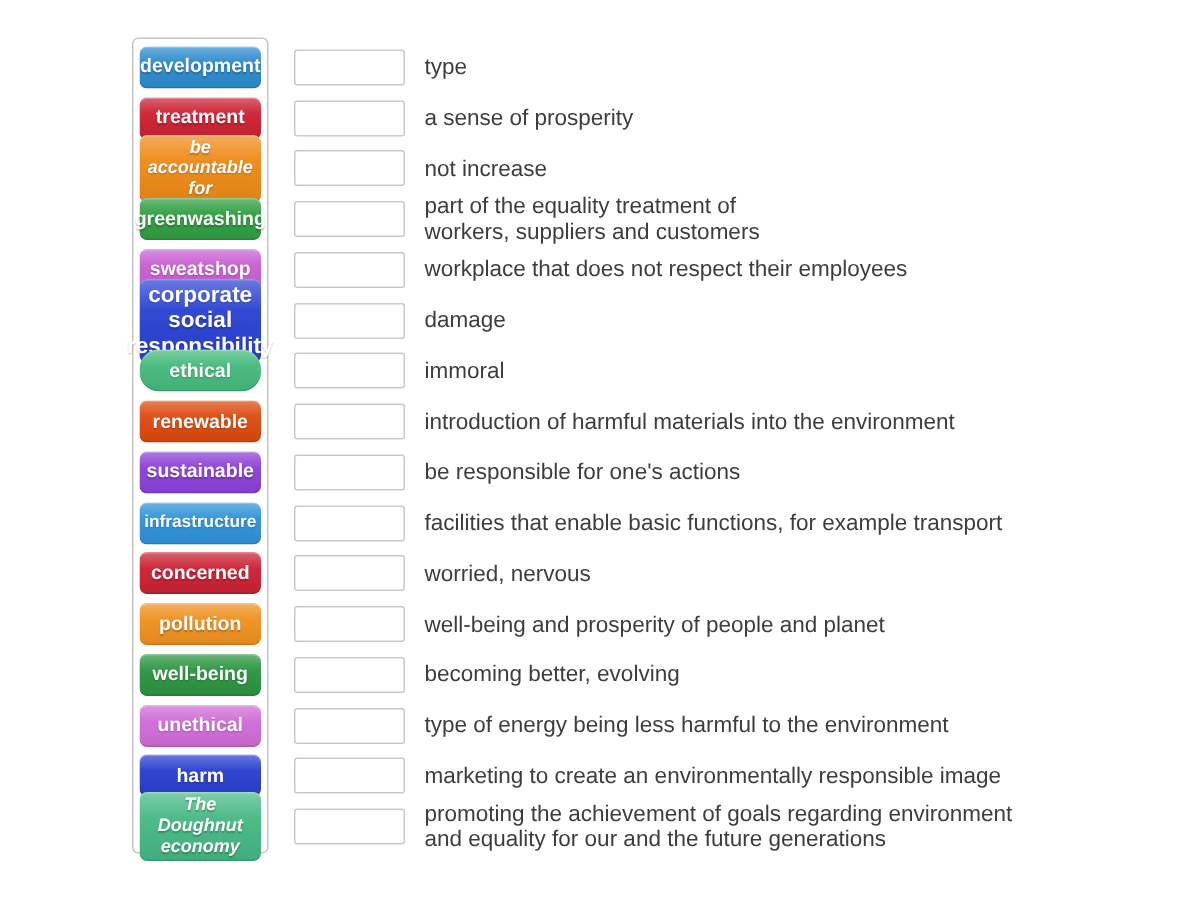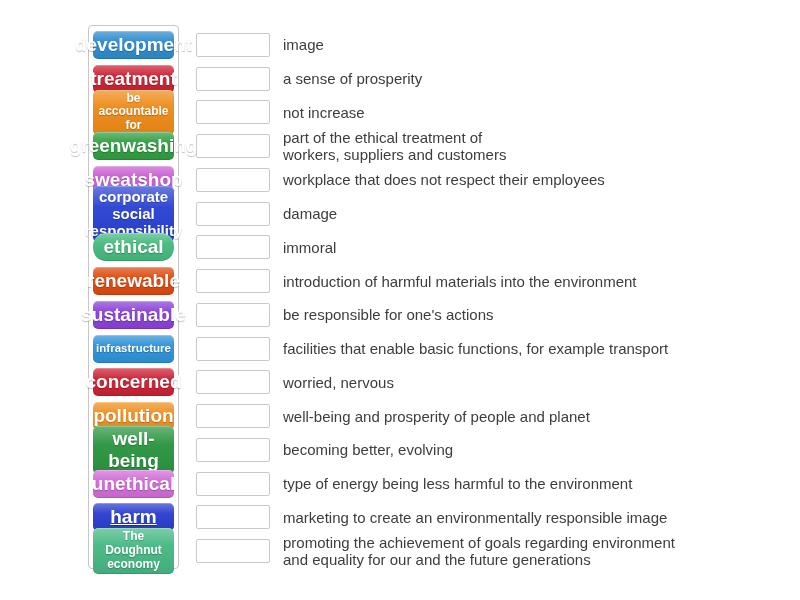--- a/index.html
+++ b/index.html
@@ -49,32 +49,32 @@
   .term-tile {
     box-sizing: border-box;
     width: 81px;
     min-height: 28px;
     border-radius: 5px;
     display: flex;
     align-items: center;
     justify-content: center;
     color: #ffffff;
     font-weight: 700;
-    font-size: 19px;
+    font-size: 13px;
     line-height: 1.15;
     text-align: center;
     white-space: pre-line;
     padding: 2px 3px;
     text-shadow: 0 1px 1px rgba(0,0,0,0.25);
     background-image: linear-gradient(rgba(255,255,255,0.30), rgba(255,255,255,0.04) 38%, rgba(0,0,0,0.06) 100%);
     box-shadow: inset 0 1px 0 rgba(255,255,255,0.25), inset 0 -1px 0 rgba(0,0,0,0.12);
     cursor: pointer;
   }
   .term-tile.sm  { font-size: 11.5px; text-align: right; }   
-  .term-tile.sm2 { font-size: 12px; }     
+  .term-tile.sm2 { font-size: 12px; font-style: italic; }     
   .term-tile.xs  { font-size: 15px; }   
   .answer-slot {
     box-sizing: border-box;
     width: 74px;
     height: 24px;
     margin-left: 17px;
     border: 1px solid #c9c9c9;
     border-radius: 2px;
     background: #ffffff;
     flex: none;
@@ -91,21 +91,21 @@
 <body>
 
 <div class="stage">
   <div class="tile-panel"></div>
   <div class="rows">
   <div class="match-row">
     <div class="tile-cell">
       <div class="term-tile" style="background-color: rgb(45, 139, 205);">development</div>
     </div>
     <div class="answer-slot"></div>
-    <div class="definition-text">image</div>
+    <div class="definition-text">type</div>
   </div>
 
   <div class="match-row">
     <div class="tile-cell">
       <div class="term-tile" style="background-color: rgb(204, 33, 50);">treatment</div>
     </div>
     <div class="answer-slot"></div>
     <div class="definition-text">a sense of prosperity</div>
   </div>
 
@@ -116,21 +116,21 @@
     </div>
     <div class="answer-slot"></div>
     <div class="definition-text">not increase</div>
   </div>
 
   <div class="match-row">
     <div class="tile-cell">
       <div class="term-tile" style="background-color: rgb(47, 158, 65);">greenwashing</div>
     </div>
     <div class="answer-slot"></div>
-    <div class="definition-text">part of the ethical treatment of
+    <div class="definition-text">part of the equality treatment of
 workers, suppliers and customers</div>
   </div>
 
   <div class="match-row">
     <div class="tile-cell">
       <div class="term-tile" style="background-color: rgb(202, 94, 210);">sweatshop</div>
     </div>
     <div class="answer-slot"></div>
     <div class="definition-text">workplace that does not respect their employees</div>
   </div>
@@ -203,21 +203,21 @@
   <div class="match-row">
     <div class="tile-cell">
       <div class="term-tile" style="background-color: rgb(209, 108, 215);">unethical</div>
     </div>
     <div class="answer-slot"></div>
     <div class="definition-text">type of energy being less harmful to the environment</div>
   </div>
 
   <div class="match-row">
     <div class="tile-cell">
-      <div class="term-tile" style="background-color: rgb(42, 62, 207); text-decoration: underline;">harm</div>
+      <div class="term-tile" style="background-color: rgb(42, 62, 207);">harm</div>
     </div>
     <div class="answer-slot"></div>
     <div class="definition-text">marketing to create an environmentally responsible image</div>
   </div>
 
   <div class="match-row">
     <div class="tile-cell">
       <div class="term-tile sm2" style="background-color: rgb(70, 184, 132);">The Doughnut
 economy</div>
     </div>

